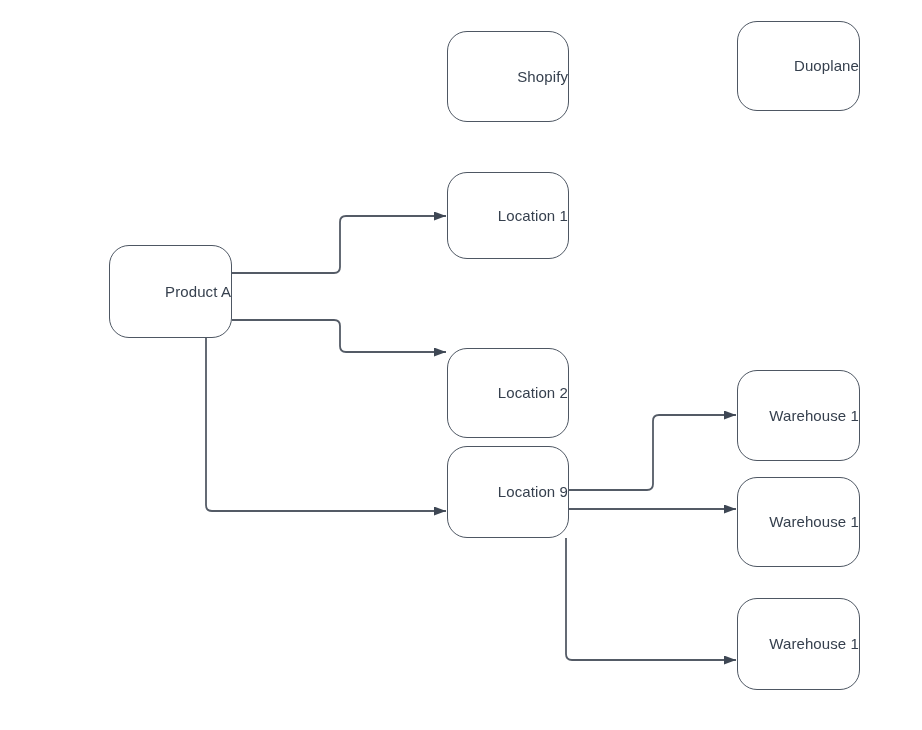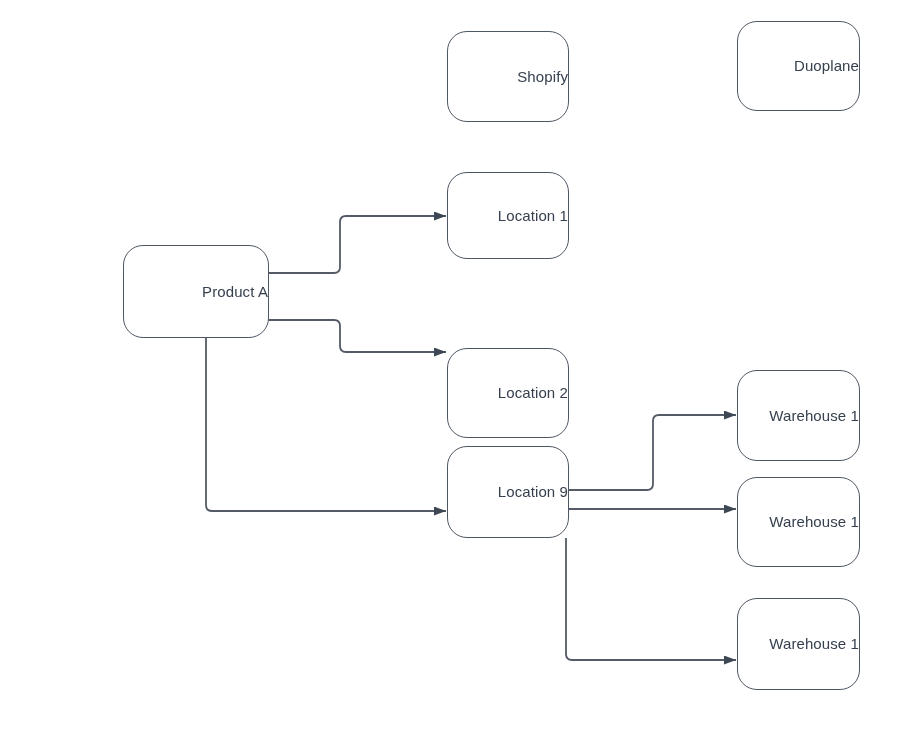--- a/index.html
+++ b/index.html
@@ -43,21 +43,21 @@
   }
   .node span {
     font-size: 15px;
     color: var(--text);
     line-height: 1.2;
     letter-spacing: 0.1px;
   }
   
   .n-shopify      { left: 447px; top:  31px; width: 122px; height: 91px; }
   .n-duoplane     { left: 737px; top:  21px; width: 123px; height: 90px; }
-  .n-product-a    { left: 123px; top: 245px; width: 146px; height: 93px; }
+  .n-product-a    { left: 109px; top: 245px; width: 123px; height: 93px; }
   .n-location-1   { left: 447px; top: 172px; width: 122px; height: 87px; }
   .n-location-2   { left: 447px; top: 308px; width: 122px; height: 90px; margin-top: 40px; }
   .n-location-3   { left: 447px; top: 446px; width: 122px; height: 92px; }
   .n-warehouse-1a { left: 737px; top: 370px; width: 123px; height: 91px; }
   .n-warehouse-1b { left: 737px; top: 477px; width: 123px; height: 90px; }
   .n-warehouse-1c { left: 737px; top: 598px; width: 123px; height: 92px; }
 </style>
 </head>
 <body>
 

